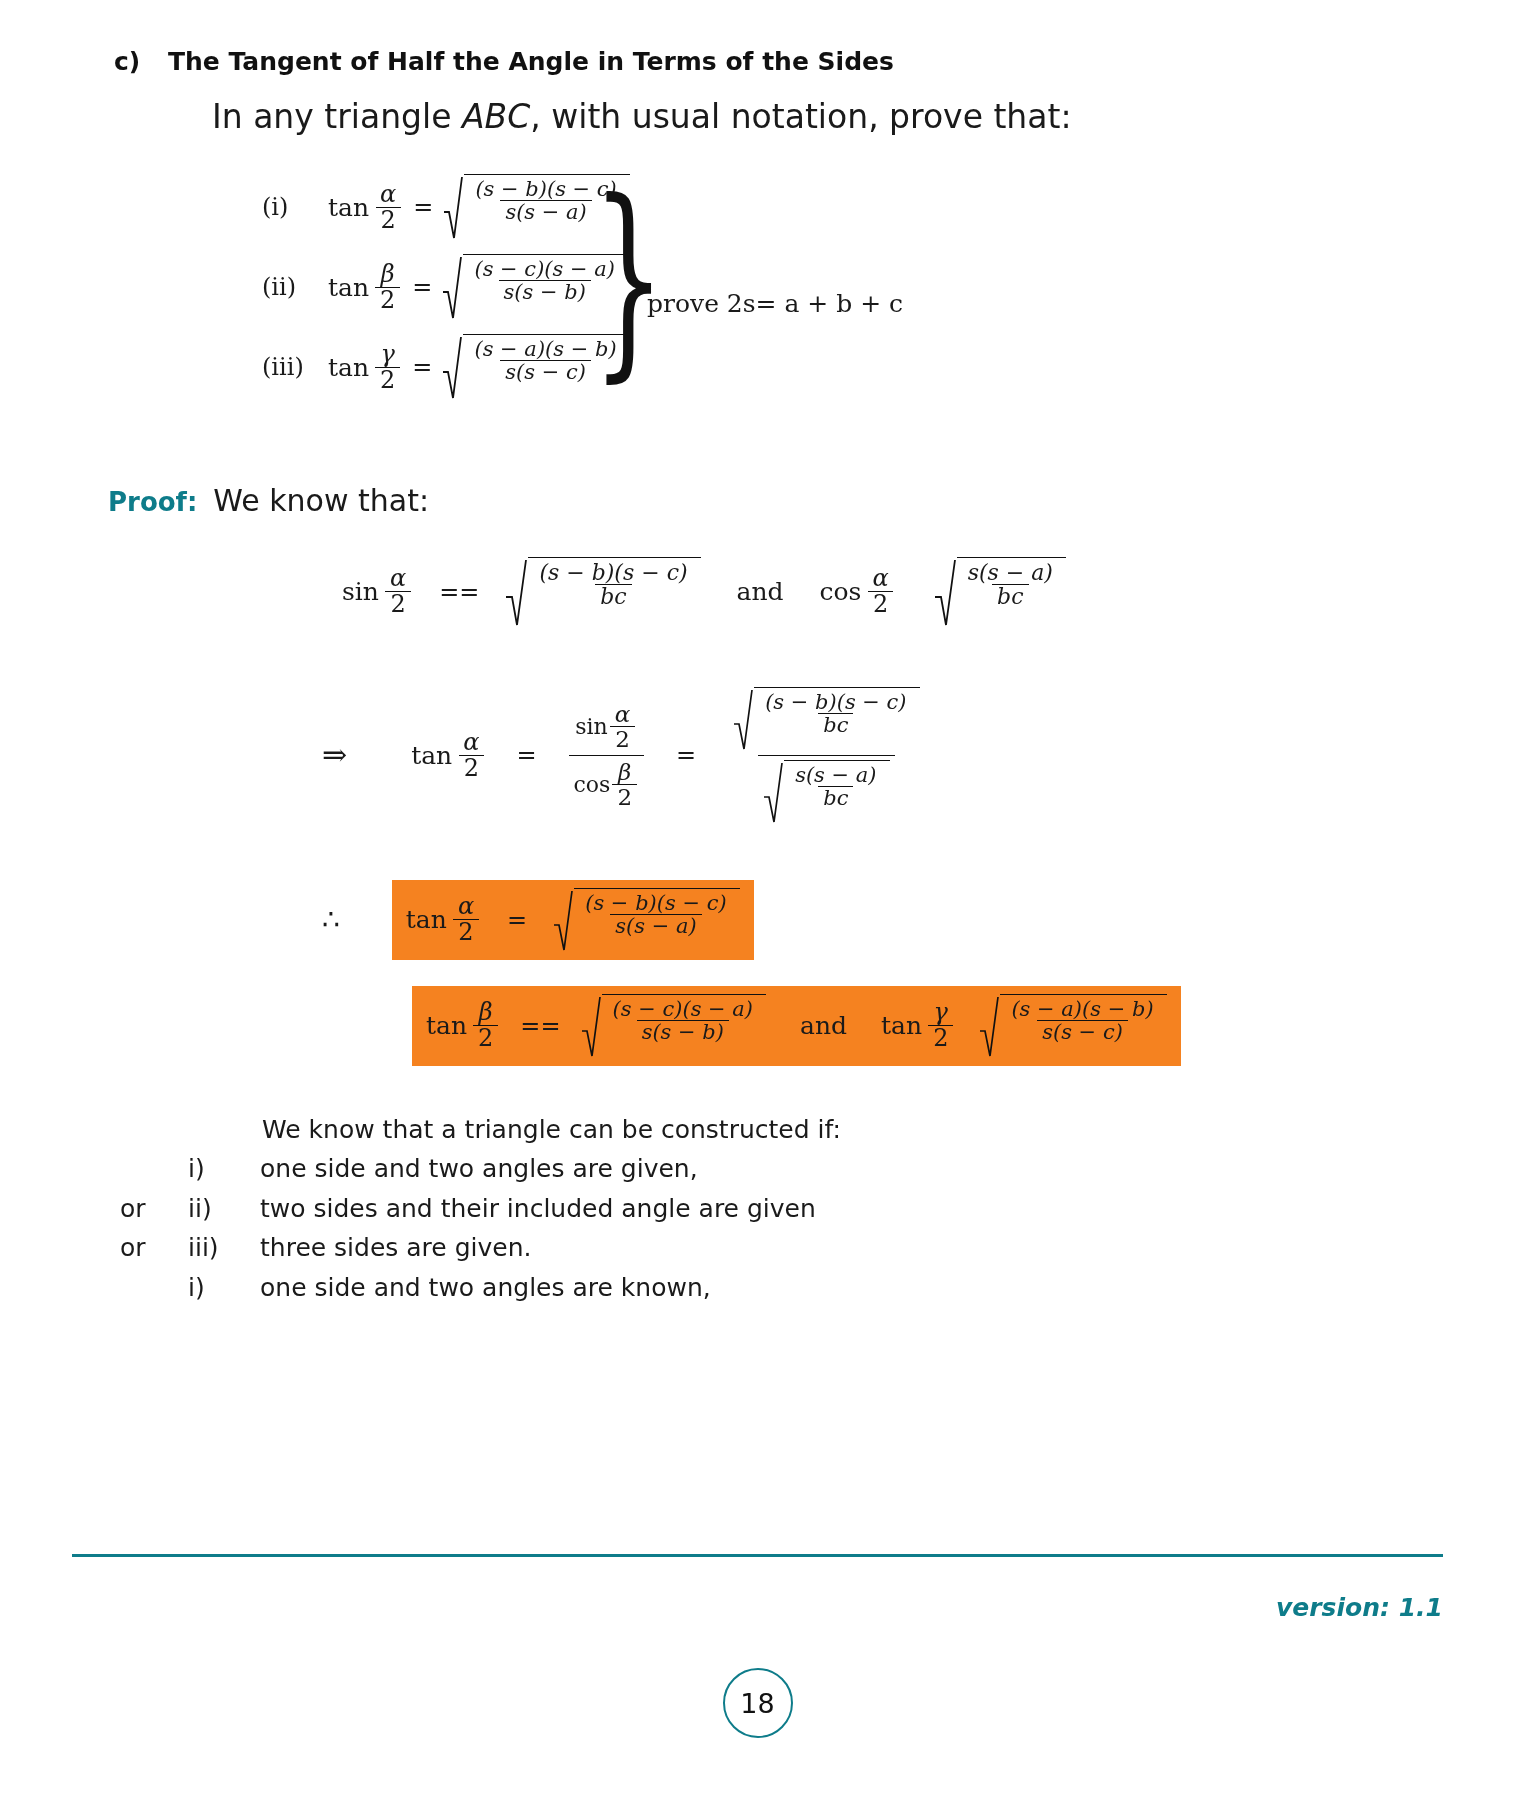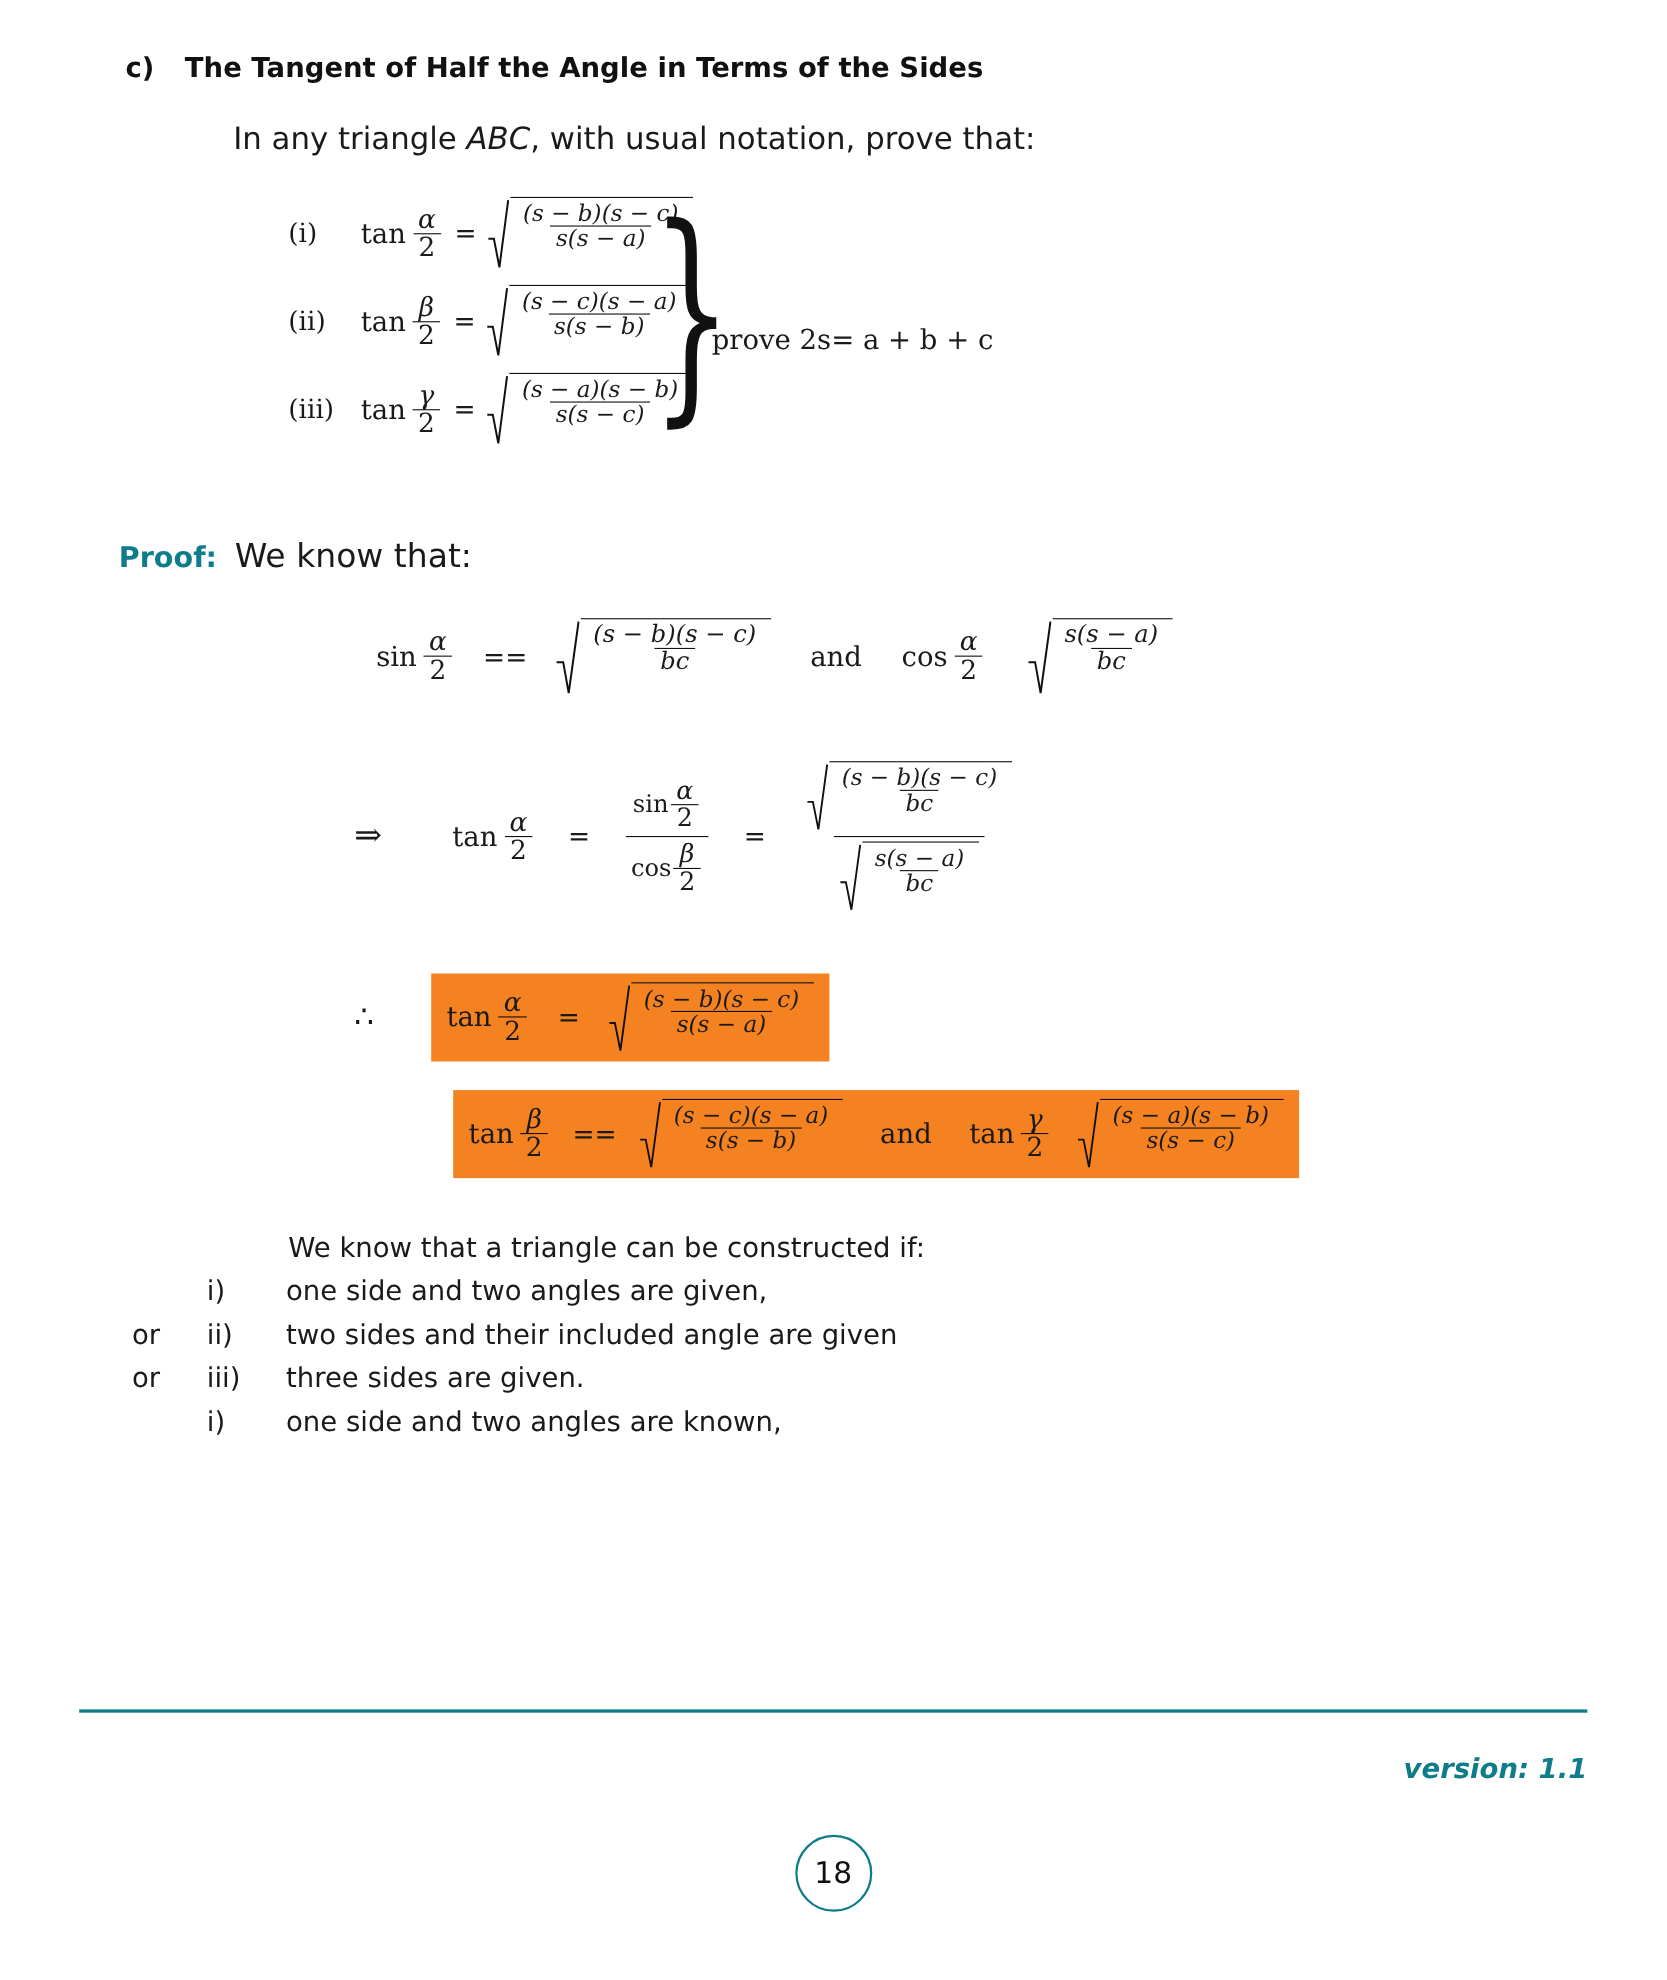--- a/index.html
+++ b/index.html
@@ -60,22 +60,22 @@
     display: flex;
     gap: 26px;
     padding-left: 42px;
     font-weight: bold;
     font-size: 25px;
     color: #111;
   }
   .sec-letter { width: 28px; }
   .lead-line {
     padding-left: 140px;
-    margin-top: 26px;
-    font-size: 28px;
+    margin-top: 14px;
+    font-size: 33px;
     color: #1a1a1a;
   }
   .lead-line i { font-style: italic; }
 
   
   .mathserif {
     font-family: "DejaVu Serif", serif;
   }
   .frac {
     display: inline-flex;

